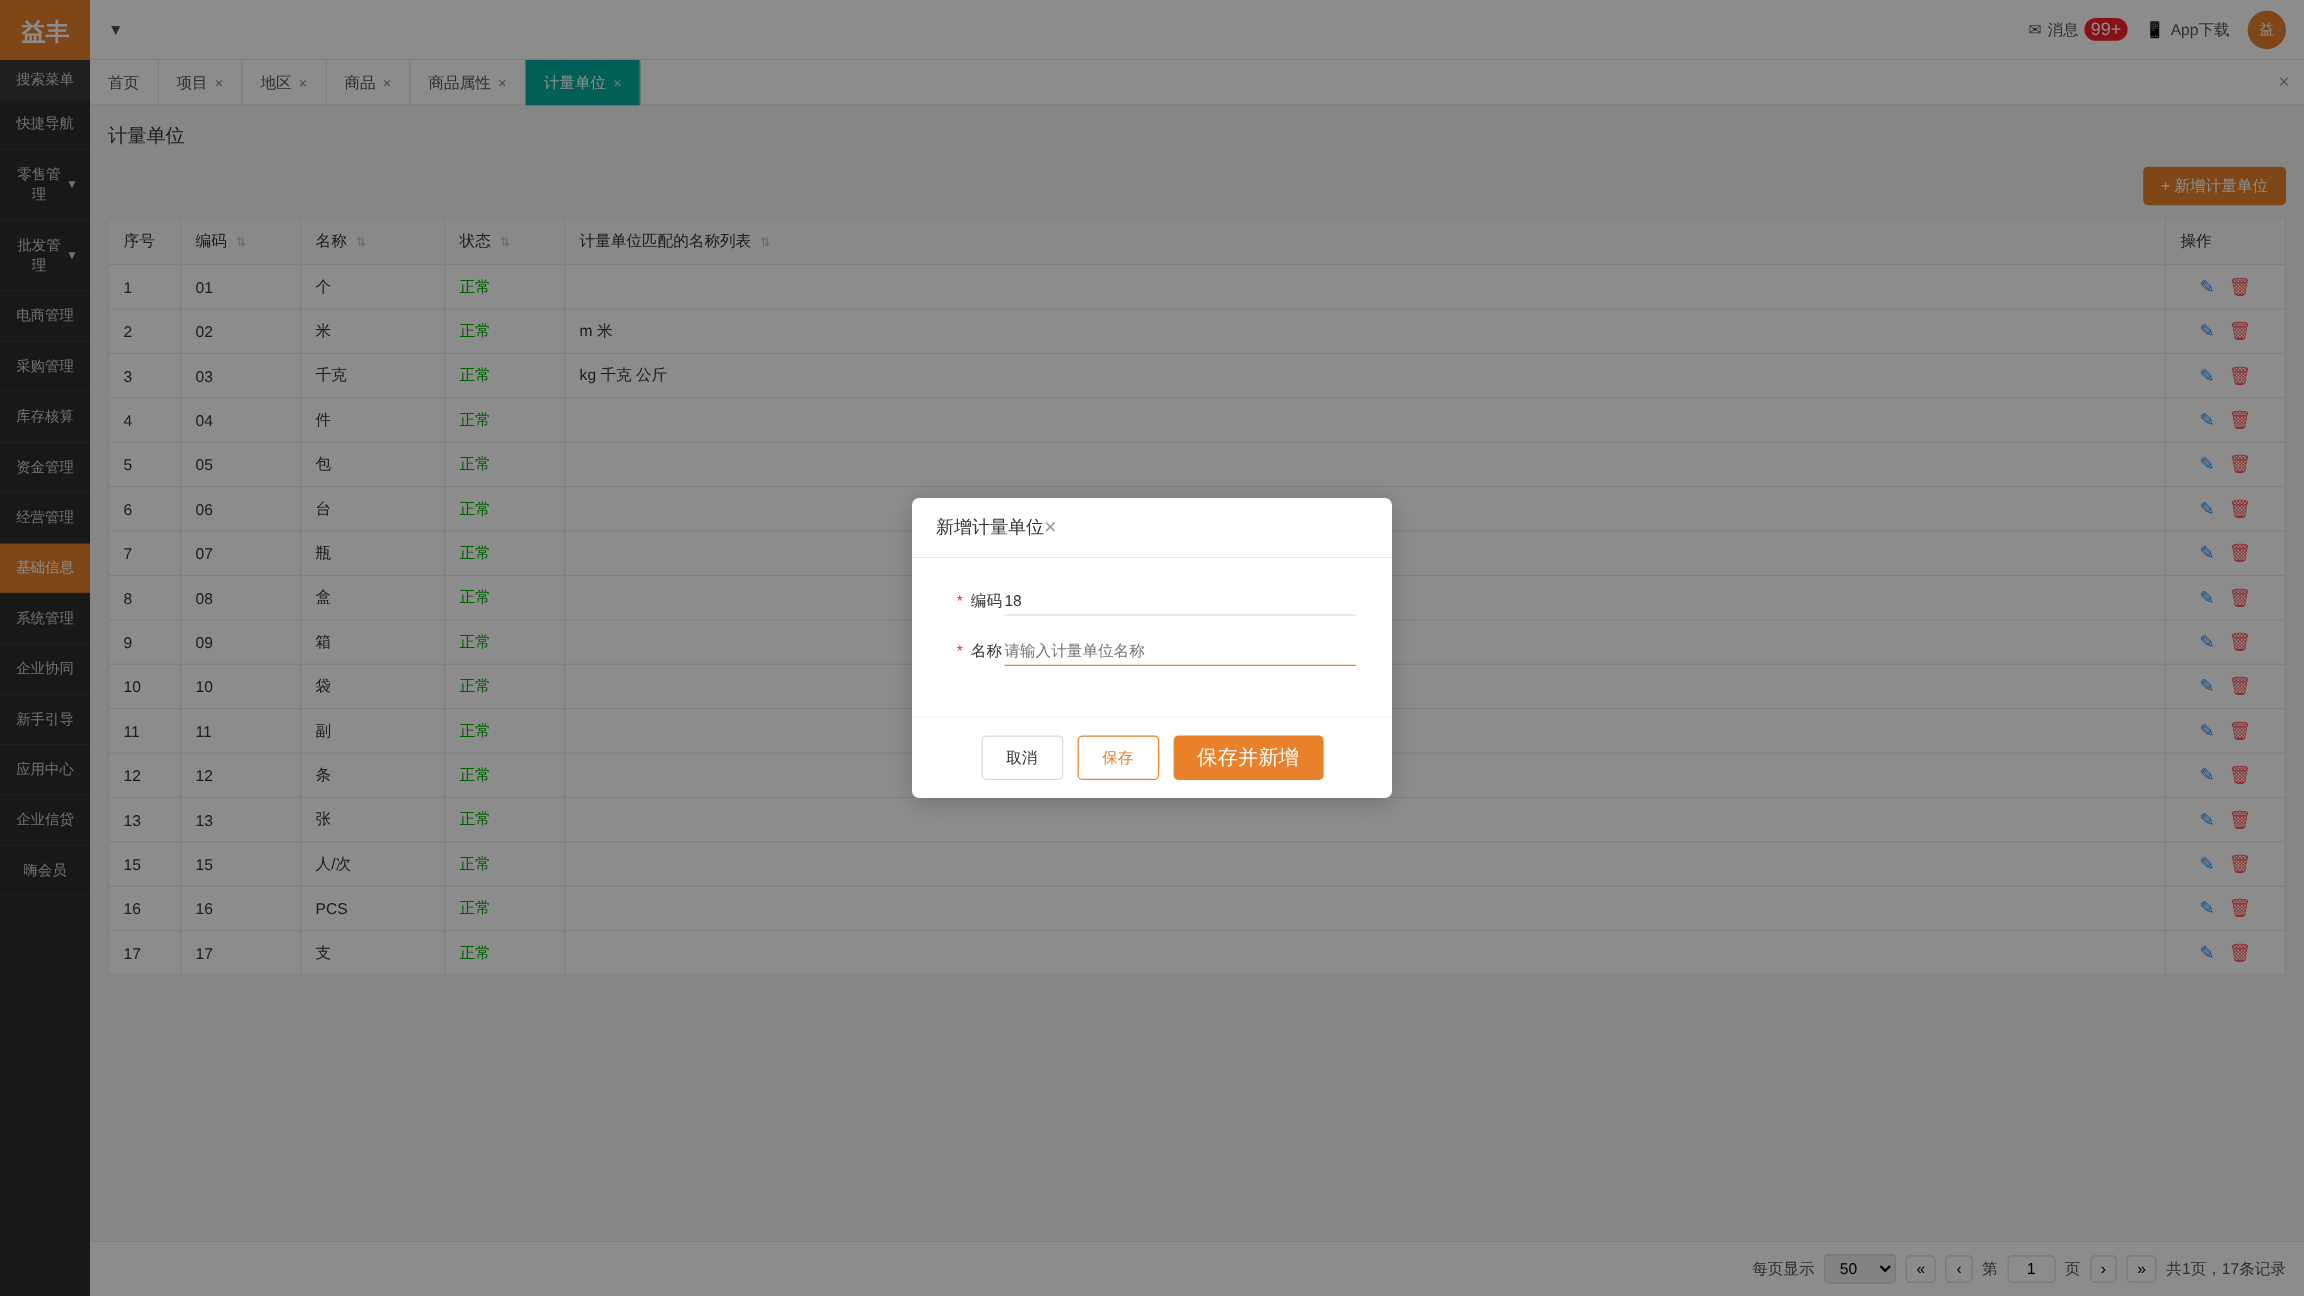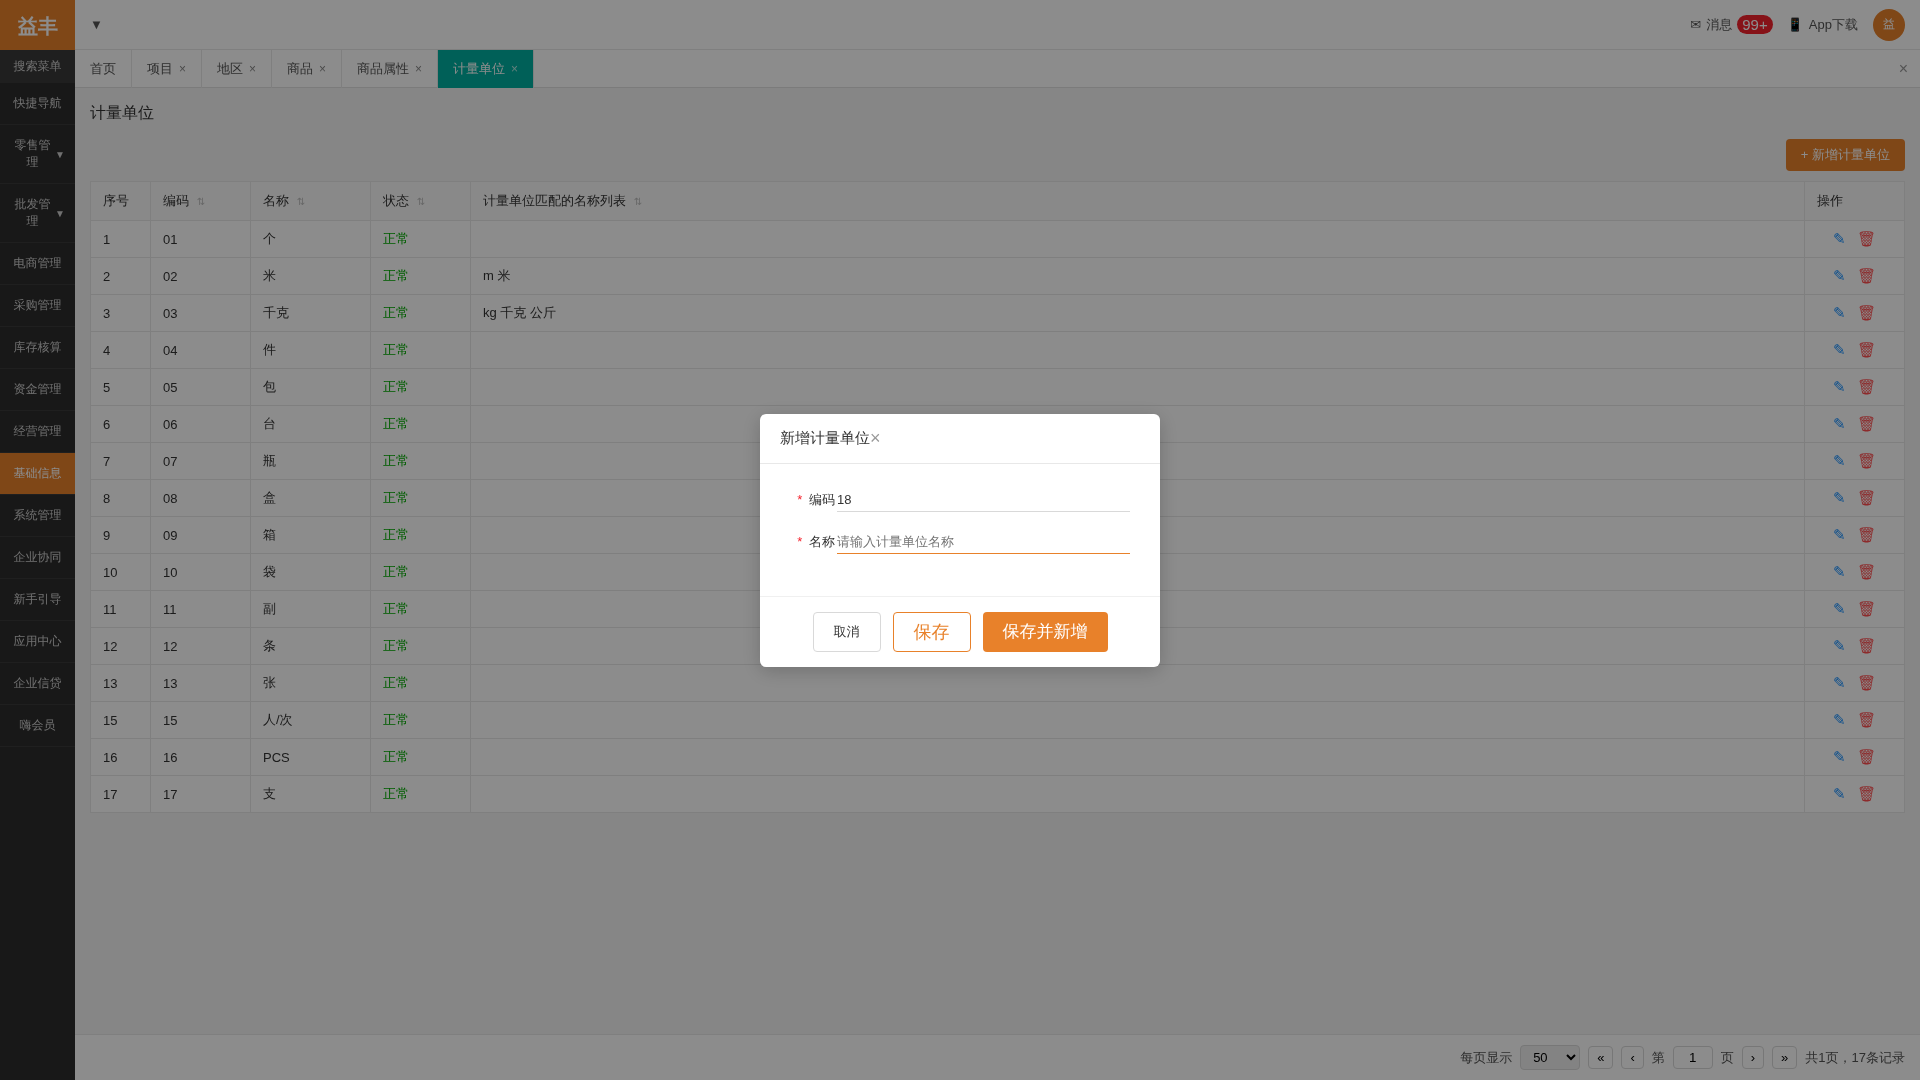--- a/index.html
+++ b/index.html
@@ -294,21 +294,21 @@
       font-size: 13px;
       color: #333;
     }
     .btn-save {
       border: 1px solid #e8812a;
       background: white;
       color: #e8812a;
       padding: 7px 20px;
       border-radius: 4px;
       cursor: pointer;
-      font-size: 18px;
+      font-size: 13px;
     }
     .btn-save-new {
       border: none;
       background: #e8812a;
       color: white;
       padding: 7px 20px;
       border-radius: 4px;
       cursor: pointer;
       font-size: 17px;
     }

